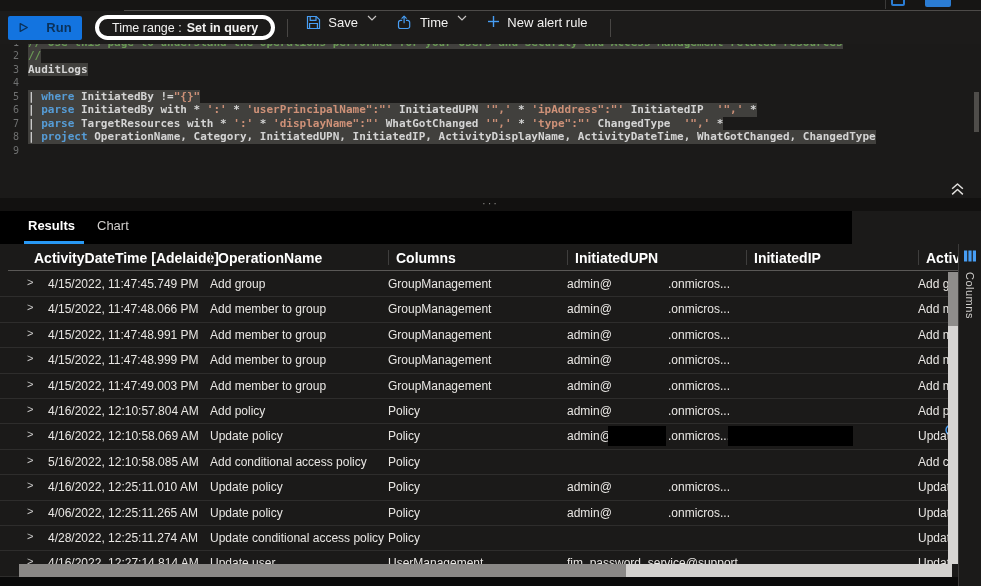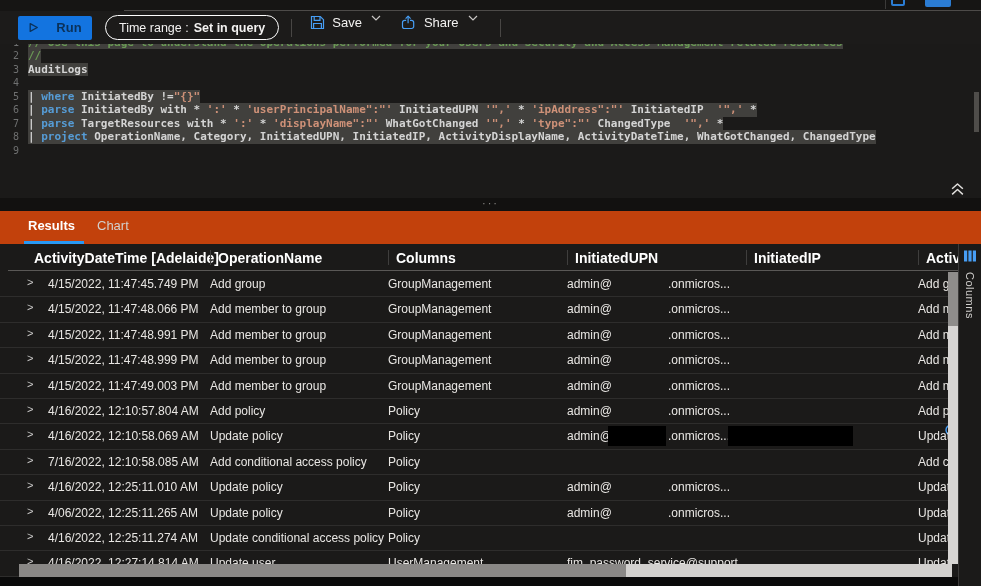--- a/index.html
+++ b/index.html
@@ -10,24 +10,24 @@
   
   .topstrip{position:absolute;left:0;top:0;width:981px;height:11px;background:#161514}
   .topstrip .rule{position:absolute;left:124px;right:0;bottom:0;height:1px;background:#4d4b49}
   .topstrip .vdiv{position:absolute;left:885px;top:0;width:1px;height:9px;background:#3b3a39}
   .tr-icon1{position:absolute;left:891px;top:-5px;width:14px;height:11px;border:2px solid #2b7cd3;border-radius:2px}
   .tr-icon2{position:absolute;left:925px;top:-6px;width:26px;height:13px;background:#2b7cd3;border-radius:2px}
 
   
   .toolbar{position:absolute;left:0;top:11px;width:981px;height:33px;background:#1c1b1a;
     display:flex;align-items:center;font-size:13px}
-  .run-btn{margin-left:18px;width:74px;height:24px;background:#1374e0;border-radius:2px;
+  .run-btn{margin-left:8px;width:74px;height:24px;background:#1374e0;border-radius:2px;
     display:flex;align-items:center;justify-content:center;gap:17px;
     color:rgba(9,38,66,.85);font-weight:700;cursor:pointer}
-  .pill{margin-left:13px;height:25px;border:1px solid #ffffff;border-radius:13px;
+  .pill{margin-left:13px;height:25px;border:4px solid #ffffff;border-radius:13px;
     display:flex;align-items:center;padding:8px 13px;gap:5px;font-size:12.5px;cursor:pointer;white-space:nowrap}
   .pill .val{font-weight:700}
   .tb-div{width:1px;height:18px;background:#484644;margin:0 8px 0 12px}
   .tb-btn{display:flex;align-items:flex-start;gap:7px;padding:0 10px;height:26px;cursor:pointer;white-space:nowrap}
   .tb-btn svg{flex:0 0 auto}
   .chev{margin-left:2px}
 
   
   .editor{position:absolute;left:0;top:44px;width:981px;height:154px;background:#1b1a19;overflow:hidden}
   .code-area{position:absolute;left:0;top:-8.5px;right:0;
@@ -44,21 +44,21 @@
   .tk-plain{color:#d4d4d4}
   .ed-scroll-thumb{position:absolute;right:2px;top:48px;width:5px;height:40px;background:#4f4d4a}
   .collapse-btn{position:absolute;left:950px;top:182px;width:18px;height:16px;cursor:pointer}
 
   
   .splitter{position:absolute;left:0;top:198px;width:981px;height:13px;background:#121110;cursor:row-resize}
   .splitter .dots{position:absolute;left:0;right:0;top:0;text-align:center;color:#8a8886;
     font-size:11px;line-height:11px;letter-spacing:2px}
 
   
-  .tabsrow{position:absolute;left:0;top:211px;width:981px;height:33px;background:#c2410c}
+  .tabsrow{position:absolute;left:0;top:211px;width:852px;height:33px;background:#000000}
   .tab{position:absolute;top:7px;font-size:13px;cursor:pointer}
   .tab.results{left:28px;font-weight:700;color:#ffffff}
   .tab.chart{left:97px;color:#d2d0ce}
   .tab-underline{position:absolute;left:24px;top:30px;width:60px;height:3px;background:#2899f5}
   .search-btn{position:absolute;left:944px;top:212px;width:20px;height:20px;cursor:pointer}
 
   
   .grid-header{position:absolute;left:8px;top:244px;width:958px;height:27px;overflow:hidden;
     border-bottom:1px solid #5a5856;font-size:14px;font-weight:700;color:#ffffff}
   .grid-header span{position:absolute;top:6px;white-space:nowrap}
@@ -123,24 +123,31 @@
       <svg class="chev" width="10" height="6" viewBox="0 0 10 6" fill="none" stroke="#c8c6c4" stroke-width="1.2">
           <path d="M1 1 L5 5 L9 1"></path>
         </svg>
     </div>
     <div class="tb-btn">
       <svg width="16" height="15" viewBox="0 0 16 15" fill="none" stroke="#479ef5" stroke-width="1.2" stroke-linejoin="round">
           <path d="M5.2 5.4 H3.6 A2.1 2.1 0 0 0 1.5 7.5 v3.9 a2.1 2.1 0 0 0 2.1 2.1 h7 a2.1 2.1 0 0 0 2.1 -2.1 V7.5 a2.1 2.1 0 0 0 -2.1 -2.1 H9"></path>
           <path d="M7.1 8.2 V1.4"></path>
           <path d="M4.6 3.6 L7.1 1.1 L9.6 3.6"></path>
         </svg>
-      <span>Share</span>
+      <span>Time</span>
       <svg class="chev" width="10" height="6" viewBox="0 0 10 6" fill="none" stroke="#c8c6c4" stroke-width="1.2">
           <path d="M1 1 L5 5 L9 1"></path>
         </svg>
+    </div>
+    <div class="tb-btn">
+      <svg width="13" height="13" viewBox="0 0 13 13" stroke="#479ef5" stroke-width="1.4">
+          <line x1="6.5" y1="1" x2="6.5" y2="12"></line>
+          <line x1="1" y1="6.5" x2="12" y2="6.5"></line>
+        </svg>
+      <span>New alert rule</span>
     </div>
     <div class="tb-div"></div>
   </div>
 
   <div class="editor">
     <div class="code-area">
         <div class="code-line"><span class="gutter">1</span><span class="line-body hl"><span class="tk-comment">// Use this page to understand the operations performed for your Users and Security and Access Management related resources</span></span></div>
         <div class="code-line"><span class="gutter">2</span><span class="line-body hl"><span class="tk-comment">//</span></span></div>
         <div class="code-line"><span class="gutter">3</span><span class="line-body hl"><span class="tk-plain">AuditLogs</span></span></div>
         <div class="code-line"><span class="gutter">4</span></div>
@@ -250,21 +257,21 @@
         <span class="c-op">Update policy</span>
         <span class="c-cat">Policy</span>
         <span class="c-upn1">admin@</span>
         <span class="c-upn2">.onmicros...</span>
         <span class="c-act">Update policy</span>
         <div class="redact r1"></div>
         <div class="redact r2"></div>
       </div>
       <div class="grid-row">
         <span class="c-chev">&gt;</span>
-        <span class="c-dt">7/16/2022, 12:10:58.085 AM</span>
+        <span class="c-dt">5/16/2022, 12:10:58.085 AM</span>
         <span class="c-op">Add conditional access policy</span>
         <span class="c-cat">Policy</span>
         <span class="c-upn1"></span>
         <span class="c-upn2"></span>
         <span class="c-act">Add conditional access policy</span>
       </div>
       <div class="grid-row">
         <span class="c-chev">&gt;</span>
         <span class="c-dt">4/16/2022, 12:25:11.010 AM</span>
         <span class="c-op">Update policy</span>
@@ -277,21 +284,21 @@
         <span class="c-chev">&gt;</span>
         <span class="c-dt">4/06/2022, 12:25:11.265 AM</span>
         <span class="c-op">Update policy</span>
         <span class="c-cat">Policy</span>
         <span class="c-upn1">admin@</span>
         <span class="c-upn2">.onmicros...</span>
         <span class="c-act">Update policy</span>
       </div>
       <div class="grid-row">
         <span class="c-chev">&gt;</span>
-        <span class="c-dt">4/16/2022, 12:25:11.274 AM</span>
+        <span class="c-dt">4/28/2022, 12:25:11.274 AM</span>
         <span class="c-op">Update conditional access policy</span>
         <span class="c-cat">Policy</span>
         <span class="c-upn1"></span>
         <span class="c-upn2"></span>
         <span class="c-act">Update conditional access policy</span>
       </div>
       <div class="grid-row">
         <span class="c-chev">&gt;</span>
         <span class="c-dt">4/16/2022, 12:27:14.814 AM</span>
         <span class="c-op">Update user</span>

